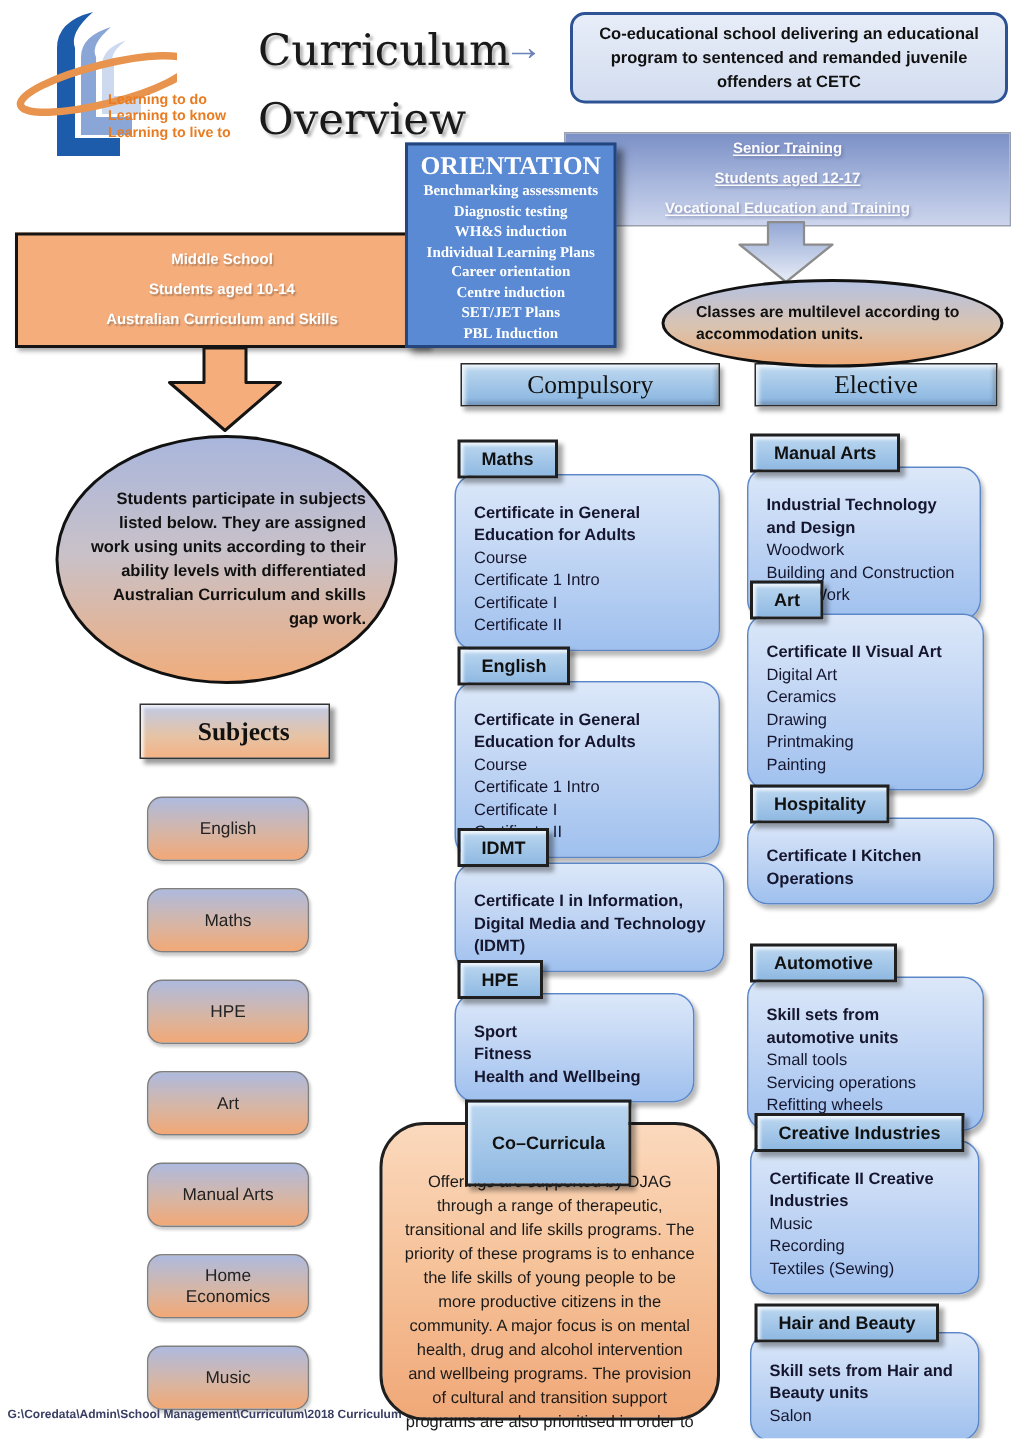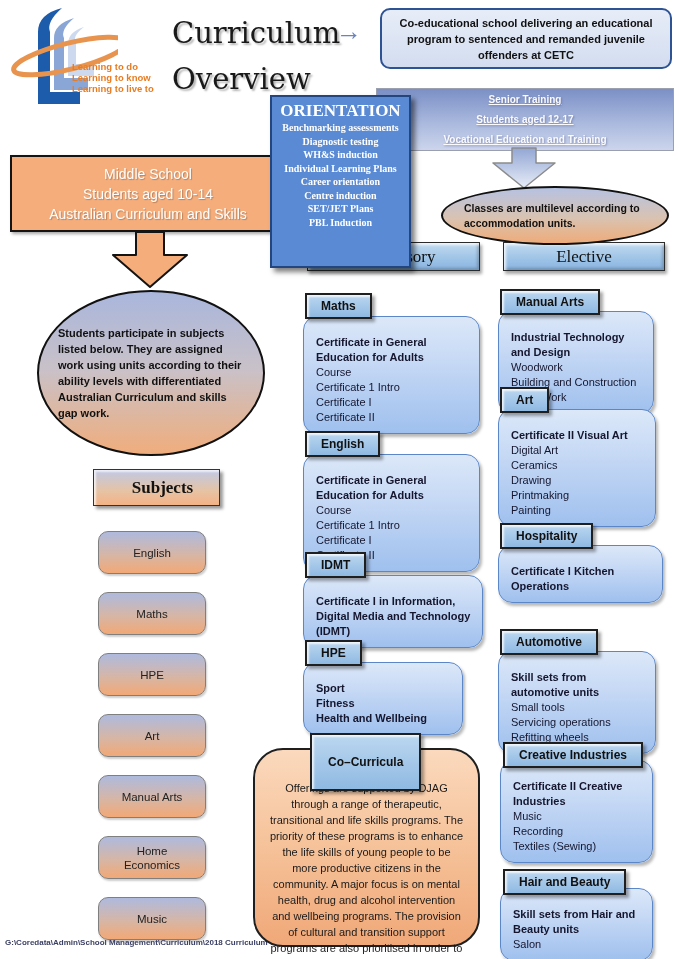--- a/index.html
+++ b/index.html
@@ -26,45 +26,45 @@
 
   
   .senior-box{position:absolute;left:376px;top:88px;width:296px;height:61px;z-index:1;
               background:linear-gradient(180deg,#7b90c6 0%,#a9b8dd 55%,#ccd5ec 100%);
               border:1px solid #9aa0ad;display:flex;flex-direction:column;align-items:center;
               justify-content:center;color:#fbfbfd;font-weight:bold;font-size:10px;line-height:20px;
               text-shadow:1px 1px 2px rgba(80,90,140,.55);text-align:center;text-decoration:underline;}
   .senior-arrow{position:absolute;left:492px;top:147px;z-index:2;}
 
   
-  .orientation{position:absolute;left:270px;top:95px;width:141px;height:173px;z-index:5;
+  .orientation{position:absolute;left:270px;top:95px;width:141px;height:137px;z-index:5;
                box-sizing:border-box;background:#5a8ad3;border:2px solid #24467e;
                box-shadow:4px 4px 5px rgba(0,0,0,.5);color:#fff;text-align:center;padding-top:3px;}
   .o-title{font-family:"Liberation Serif",serif;font-weight:bold;font-size:17px;line-height:21px;}
   .o-item{font-family:"Liberation Serif",serif;font-weight:bold;font-size:10px;line-height:13.5px;}
 
   
   .middle-box{position:absolute;left:10px;top:155px;width:276px;height:77px;z-index:2;
               box-sizing:border-box;background:#f5ad7b;border:2px solid #141414;
               box-shadow:2px 2px 3px rgba(0,0,0,.35);display:flex;flex-direction:column;
-              align-items:center;justify-content:center;color:#fff;font-weight:normal;font-size:14px;
+              align-items:center;justify-content:center;color:#fff;font-weight:bold;font-size:10px;
               line-height:20px;text-shadow:1px 1px 1px rgba(0,0,0,.25);text-align:center;}
   .middle-arrow{position:absolute;left:112px;top:231px;z-index:2;}
 
   
   .classes-ellipse{position:absolute;left:441px;top:186px;width:228px;height:59px;z-index:3;
                    box-sizing:border-box;border:2px solid #111;border-radius:50%;
                    background:linear-gradient(180deg,#b6c2e1 0%,#d9c3b0 55%,#eeab79 100%);
                    display:flex;align-items:center;justify-content:center;text-align:left;
                    font-weight:bold;font-size:10.5px;line-height:15px;color:#111;}
   .classes-ellipse span{display:block;width:182px;}
   .students-circle{position:absolute;left:37px;top:290px;width:228px;height:166px;
                    box-sizing:border-box;border:2px solid #111;border-radius:50%;
                    background:linear-gradient(180deg,#a9b6dc 0%,#c9c1c8 48%,#f0ad7c 100%);
-                   display:flex;align-items:center;justify-content:center;text-align:left;
+                   display:flex;align-items:center;justify-content:center;text-align:right;
                    font-weight:bold;font-size:11px;line-height:16px;color:#111;}
   .students-circle span{display:block;width:186px;}
 
   
   .col-header{position:absolute;height:29px;box-sizing:border-box;
               background:linear-gradient(180deg,#c2daf0 0%,#9dc3e6 60%,#8ab4e0 100%);
               border:1.5px solid #2b2b2b;display:flex;align-items:center;justify-content:center;
               font-family:"Liberation Serif",serif;font-size:17px;color:#111;
               box-shadow:2px 3px 3px rgba(0,0,0,.35),inset 2px 2px 3px rgba(255,255,255,.8),
                          inset -2px -2px 3px rgba(0,0,0,.2);}

